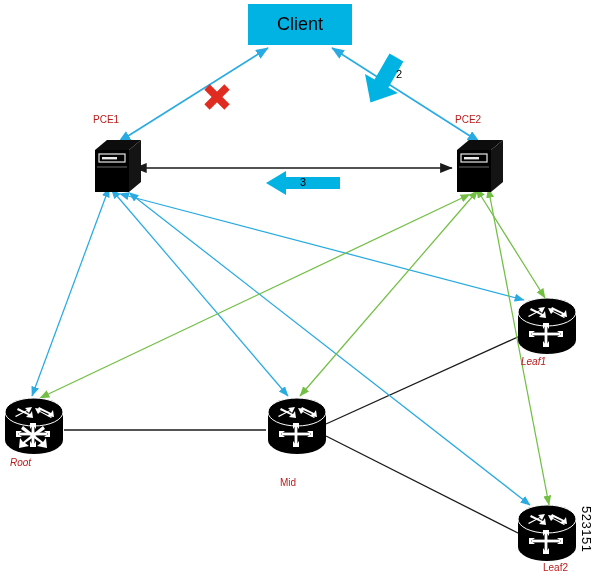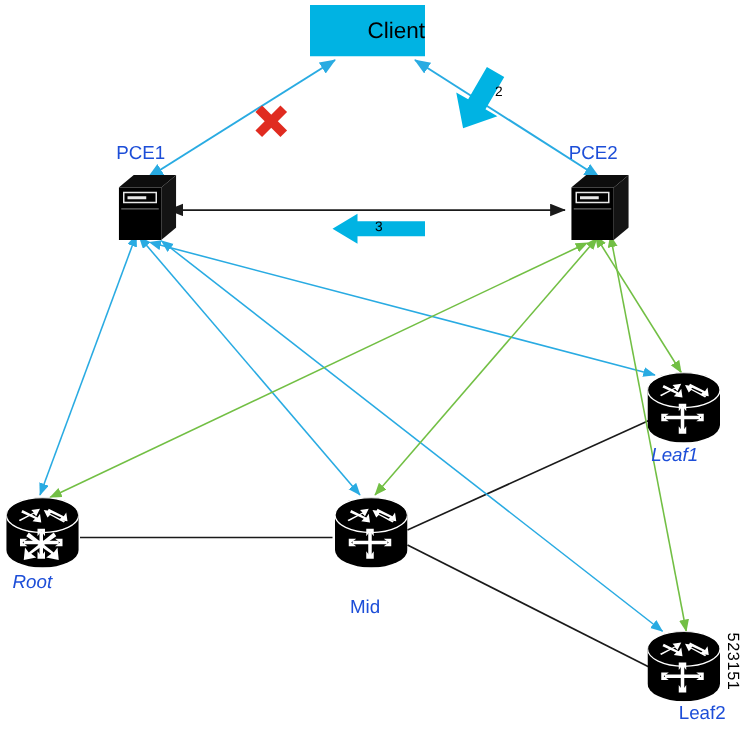--- a/index.html
+++ b/index.html
@@ -1,20 +1,20 @@
 <!DOCTYPE html>
 <html><head>
 <meta charset="utf-8">
 <style>
   html,body{margin:0;padding:0;background:#ffffff;}
   body{font-family:"Liberation Sans",sans-serif;}
   #canvas{position:relative;width:600px;height:583px;background:#fff;overflow:hidden;}
   #wires{position:absolute;left:0;top:0;width:600px;height:583px;}
   .node{position:absolute;}
-  .node-label{position:absolute;white-space:nowrap;color:#1d4ed8;font-size:15px;
+  .node-label{position:absolute;white-space:nowrap;color:#b91c1c;font-size:10px;
     font-family:"Liberation Sans",sans-serif;text-align:center;}
   .client-box{position:absolute;background:#00b3e3;display:flex;align-items:center;
     justify-content:center;color:#000;font-size:18px;font-family:"Liberation Sans",sans-serif;}
   .fig-id{position:absolute;color:#000;font-size:13px;font-family:"Liberation Sans",sans-serif;
     writing-mode:vertical-rl;letter-spacing:.5px;}
   .step-num{position:absolute;color:#000;font-size:11px;font-family:"Liberation Sans",sans-serif;}
 </style>
 </head>
 <body>
 
@@ -76,21 +76,21 @@
 
     <g transform="translate(380,48) rotate(30)">
       <path d="M11,0 L27,0 L27,30 L38,30 L19,52 L0,30 L11,30 z" fill="#00b3e3"></path>
     </g>
 
     <g transform="translate(266,171)">
       <path d="M0,12 L20,0 L20,6 L74,6 L74,18 L20,18 L20,24 z" fill="#00b3e3"></path>
     </g>
   </svg>
 
-  <div class="client-box" style="left:248px;top:4px;width:92px;height:41px;justify-content:flex-end;">
+  <div class="client-box" style="left:248px;top:4px;width:104px;height:41px;">
     <span>Client</span>
   </div>
 
   <div class="node" style="left:95px;top:140px;">
     <svg width="46" height="52" viewBox="0 0 46 52">
       <polygon points="0,10 34,10 34,52 0,52" fill="#000"></polygon>
       <polygon points="0,10 12,0 46,0 34,10" fill="#0d0d0d"></polygon>
       <polygon points="34,10 46,0 46,42 34,52" fill="#141414"></polygon>
       <rect x="4" y="14" width="26" height="8" fill="none" stroke="#e8e8e8" stroke-width="1.2"></rect>
       <rect x="7" y="17" width="15" height="2.4" fill="#e8e8e8"></rect>

